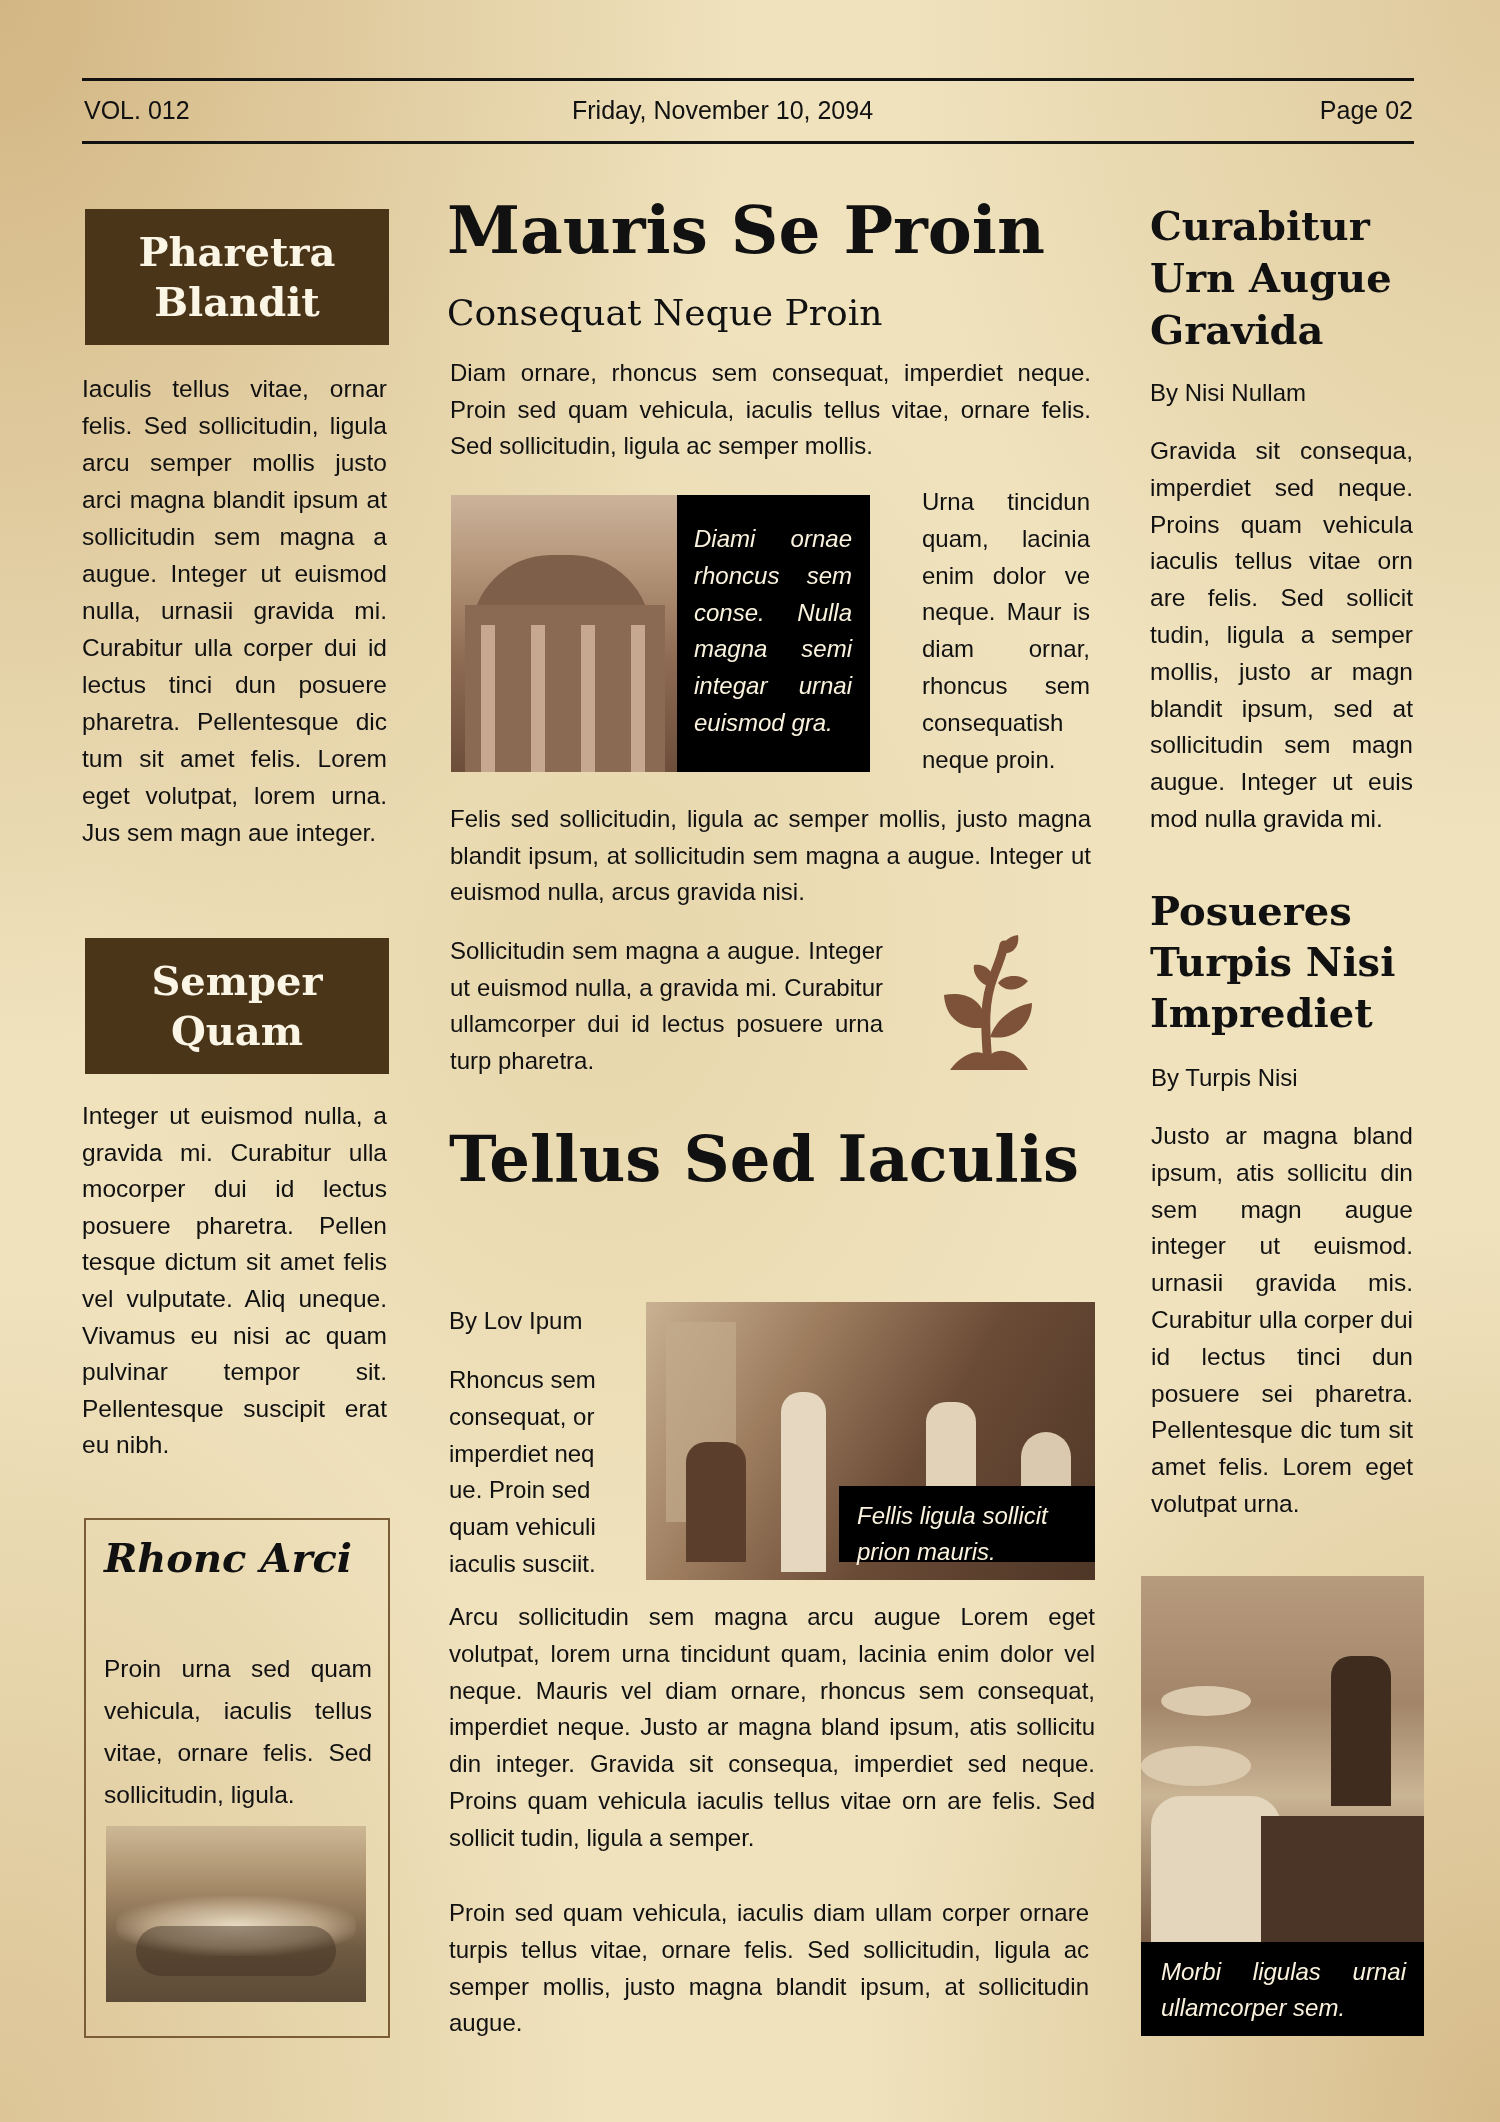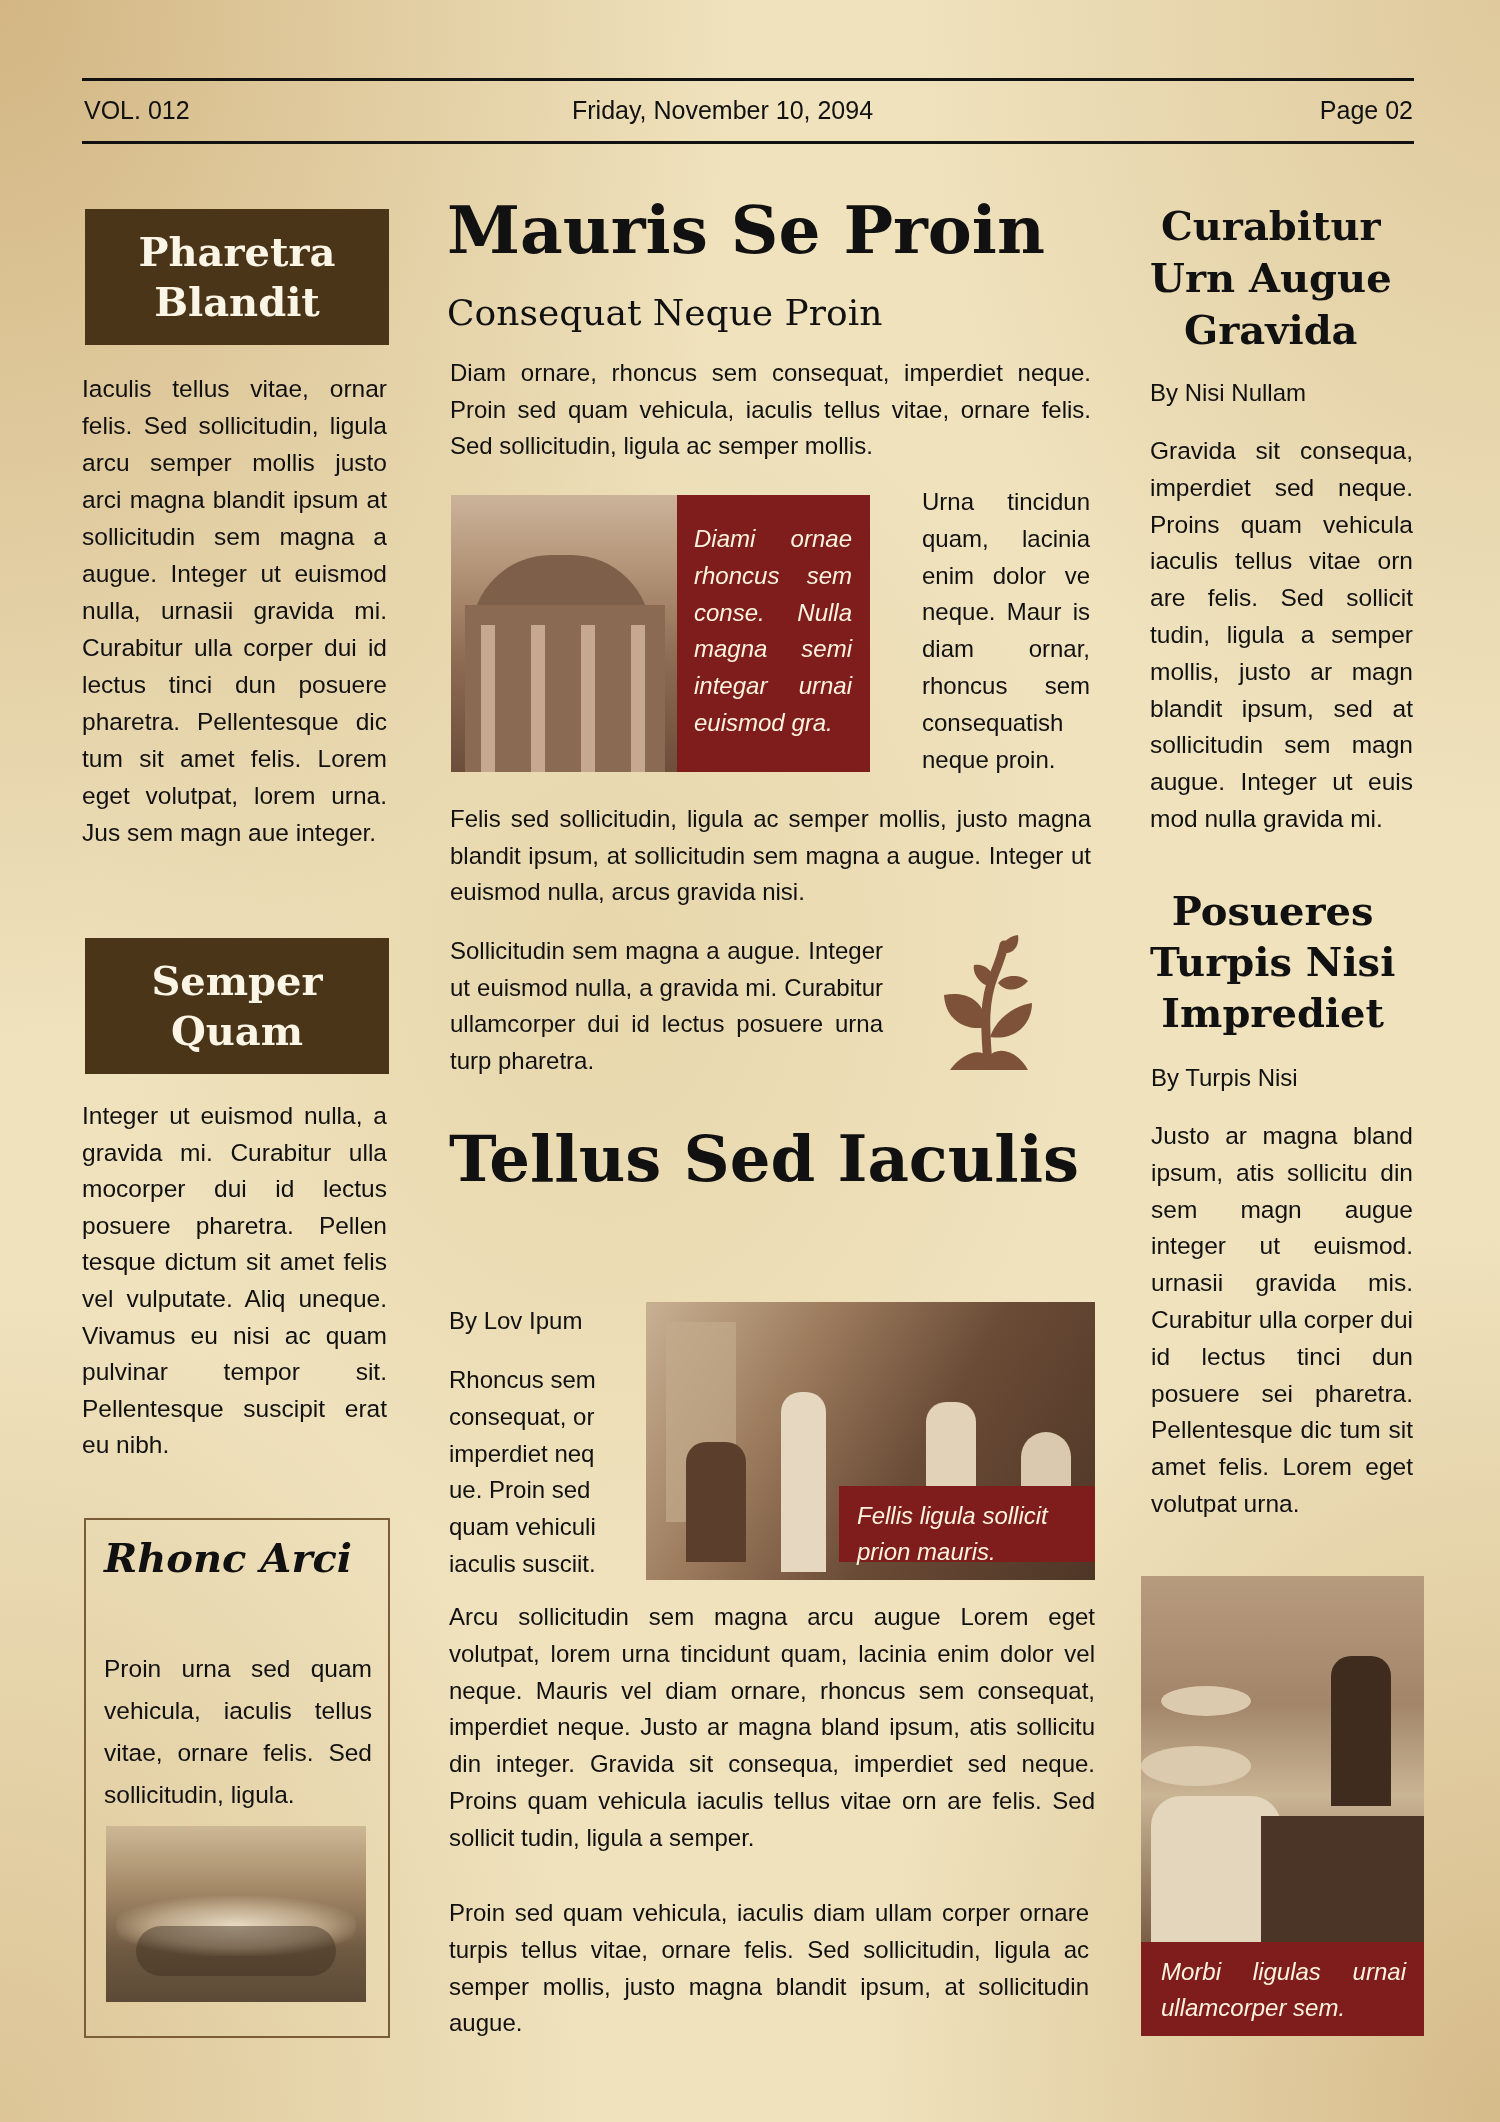--- a/index.html
+++ b/index.html
@@ -17,21 +17,21 @@
       radial-gradient(ellipse at 40% 45%, rgba(210,180,120,0.25) 0%, rgba(210,180,120,0) 40%),
       #efe2bd;
   }
   .abs { position: absolute; }
 
   
   .rule { position: absolute; left: 82px; width: 1332px; height: 3px; background: #111; }
   .hdr-text { position: absolute; top: 96px; font-size: 25px; color: #111; }
 
   
-  .serif { font-family: "DejaVu Serif", "Liberation Serif", serif; font-weight: bold; text-align: center; }
+  .serif { font-family: "DejaVu Serif", "Liberation Serif", serif; font-weight: bold; }
   .body-text {
     font-family: "Liberation Sans", "DejaVu Sans", sans-serif;
     font-size: 24px; line-height: 37px; text-align: justify; color: #111;
   }
   .body-narrow { font-family: "Liberation Sans", "DejaVu Sans", sans-serif; font-size: 24px; line-height: 36.8px; text-align: justify; }
 
   
   .box-head {
     position: absolute; left: 85px; width: 304px;
     background: #4b3519; color: #fbf5e6;
@@ -44,21 +44,21 @@
     border: 2px solid #7a5c36;
   }
 
   
   .photo {
     position: absolute; overflow: hidden;
     background: linear-gradient(160deg, #b89b7c 0%, #8e6c50 40%, #5e412c 100%);
   }
   .photo .shape { position: absolute; }
   .caption-box {
-    position: absolute; background: #7f1d1d; color: #fbf3de;
+    position: absolute; background: #000000; color: #fbf3de;
     font-family: "Liberation Sans", "DejaVu Sans", sans-serif; font-style: italic;
   }
 </style>
 </head>
 <body>
 
 <div class="rule" style="top:78px;"></div>
 <div class="hdr-text" style="left:84px;">VOL. 012</div>
 <div class="hdr-text" style="left:572px;">Friday, November 10, 2094</div>
 <div class="hdr-text" style="right:87px;">Page 02</div>

